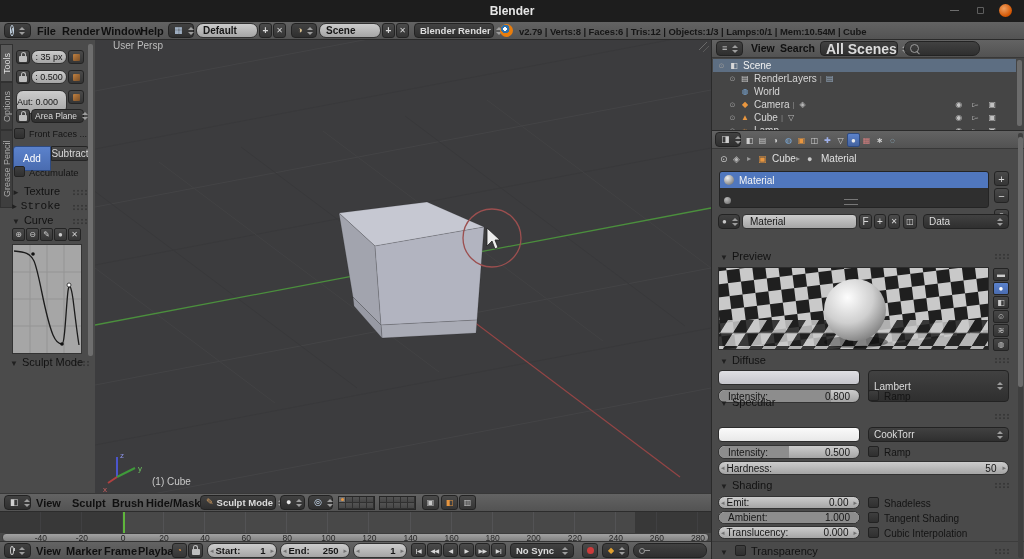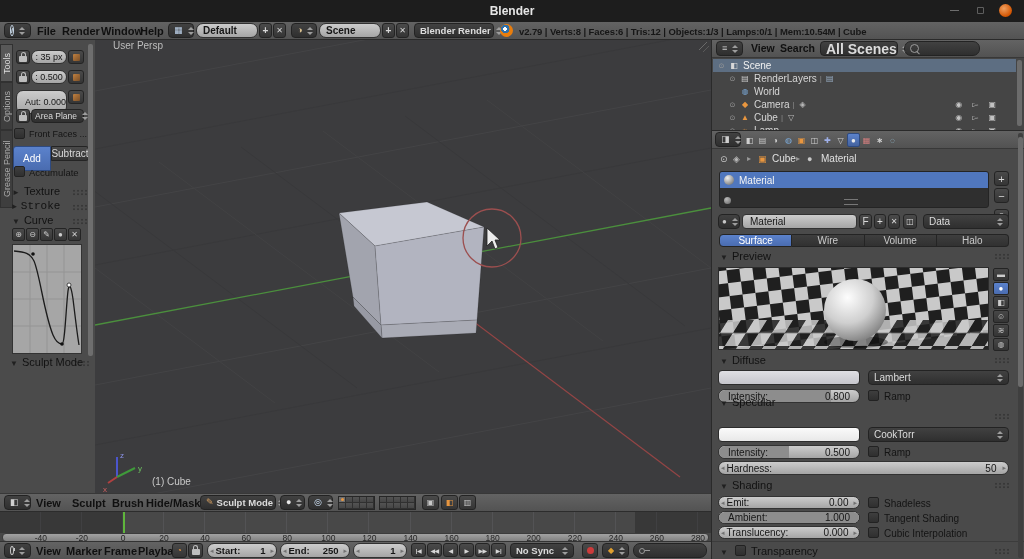--- a/index.html
+++ b/index.html
@@ -169,21 +169,21 @@
     <span class="btn" style="left:16px;top:30px;width:14px;height:14px;">
       <span class="lockico"></span>
       </span>
     <span class="pill" style="left:31px;top:30px;width:36px;height:14px;justify-content:center;font-size:9px;">
       <span class="t">: 0.500</span>
       </span>
     <span class="btn" style="left:68px;top:30px;width:16px;height:14px;">
       <span style="width:7px;height:7px;background:linear-gradient(135deg,#c08040,#7a4f28);border-radius:1px;"></span>
       </span>
 
-    <span class="pill" style="left:16px;top:50px;width:51px;height:24px;justify-content:flex-end;font-size:9px;">
+    <span class="pill" style="left:16px;top:50px;width:51px;height:24px;justify-content:flex-start;font-size:9px;">
       <span class="t">Aut: 0.000</span>
       </span>
     <span class="btn" style="left:68px;top:50px;width:16px;height:14px;">
       <span style="width:7px;height:7px;background:linear-gradient(135deg,#c08040,#7a4f28);border-radius:1px;"></span>
       </span>
 
     <span class="btn" style="left:16px;top:69px;width:14px;height:14px;">
       <span class="lockico"></span>
       </span>
     <span class="dd" style="left:31px;top:69px;width:53px;height:14px;font-size:8.5px;padding:0 3px;">
@@ -611,26 +611,20 @@
     <span class="btn" style="left:176px;top:83px;width:12px;height:15px;font-size:8px;">✕</span>
     <span class="btn" style="left:191px;top:83px;width:14px;height:15px;font-size:8px;">◫</span>
     <span class="dd" style="left:211px;top:83px;width:86px;height:15px;">
       <span>Data</span>
       <span class="ud">
           <b></b>
           <i></i>
         </span>
     </span>
 
-    <div id="type-tabs" style="left:7px;top:103px;width:290px;">
-        <span class="ttab active">Surface</span>
-        <span class="ttab">Wire</span>
-        <span class="ttab">Volume</span>
-        <span class="ttab">Halo</span>
-      </div>
 
     <span class="phead" style="left:8px;top:119px;">
       <span class="tri">▼</span><span>Preview</span></span>
     <span class="grip" style="left:282px;top:122px;"></span>
 
     <div style="position:absolute;left:6px;top:136px;width:271px;height:83px;overflow:hidden;border:1px solid #2c2c2c;box-sizing:border-box;">
       <svg width="271" height="83">
         <defs>
           <pattern id="chk" width="26" height="26" patternUnits="userSpaceOnUse">
             <rect width="26" height="26" fill="#c9c9c9"></rect>
@@ -659,21 +653,21 @@
         <span class="pvb">◧</span>
         <span class="pvb">☺</span>
         <span class="pvb">≋</span>
         <span class="pvb">◍</span>
       </div>
 
     <span class="phead" style="left:8px;top:223px;">
       <span class="tri">▼</span><span>Diffuse</span></span>
     <span class="grip" style="left:282px;top:226px;"></span>
     <span class="swatch" style="left:6px;top:239px;width:142px;height:15px;background:linear-gradient(#dfdfe3,#c6c6cc);"></span>
-    <span class="dd" style="left:156px;top:239px;width:141px;height:15px;">
+    <span class="dd" style="left:156px;top:239px;width:141px;height:32px;">
       <span>Lambert</span>
       <span class="ud">
           <b></b>
           <i></i>
         </span>
     </span>
     <span class="pill" style="left:6px;top:258px;width:142px;height:14px;">
       <span class="fill" style="width:80%;"></span>
       <span class="t lab">Intensity:</span>
       <span class="t val">0.800</span>

